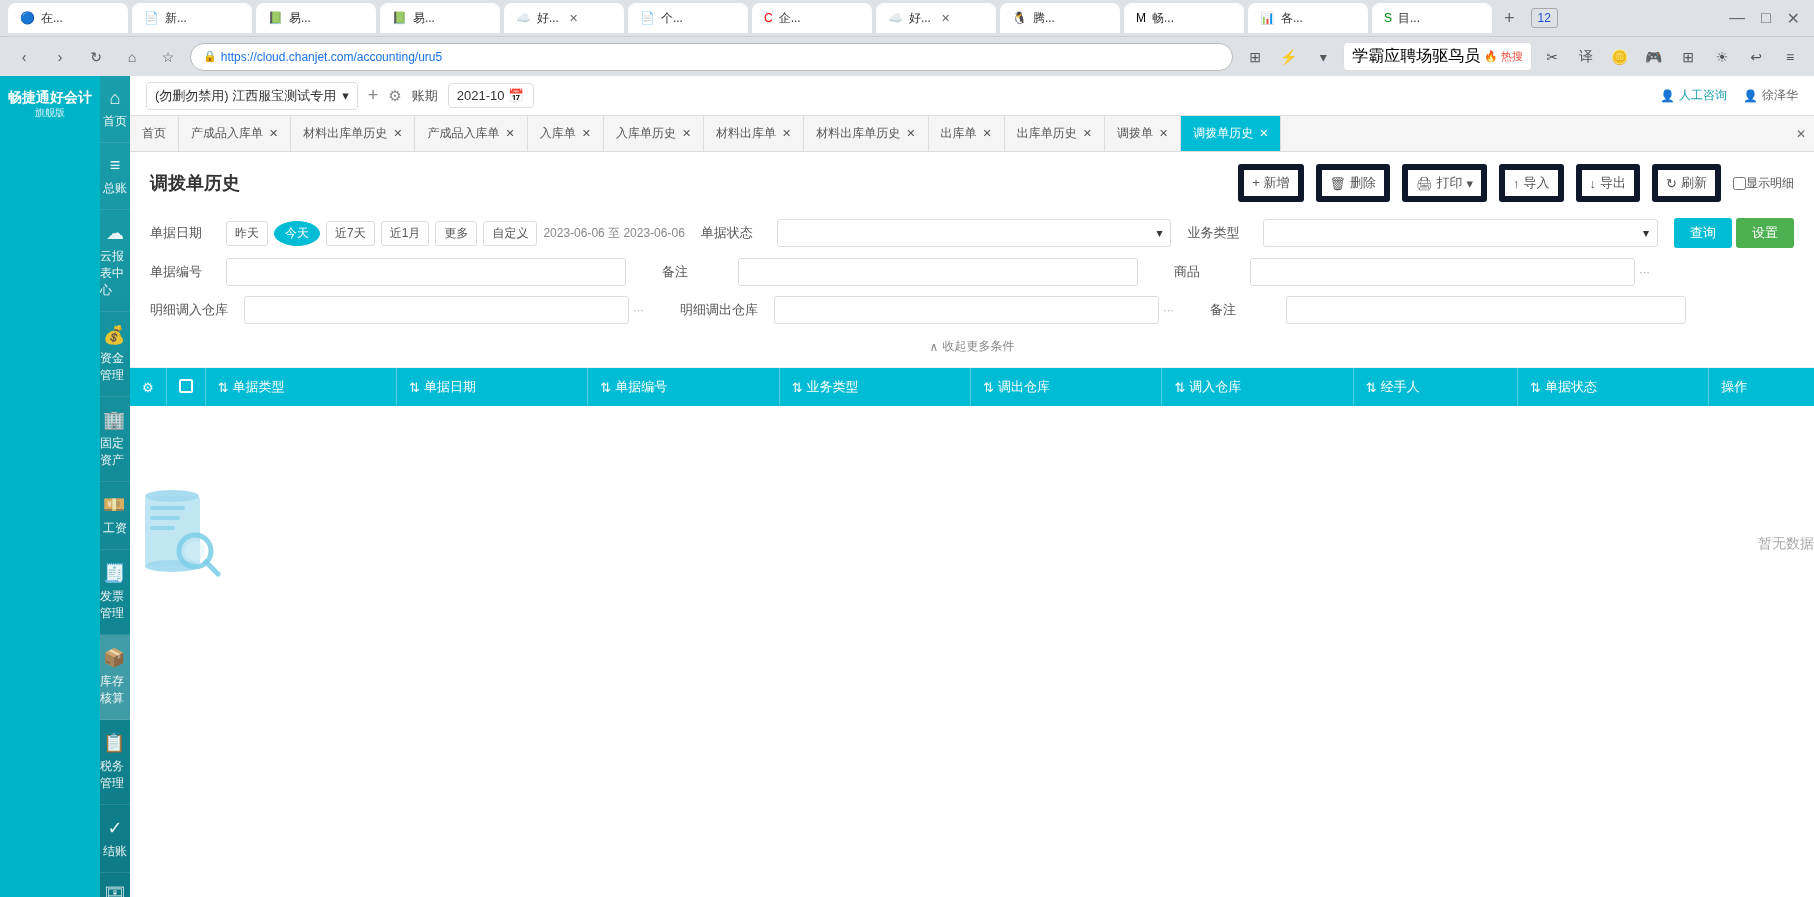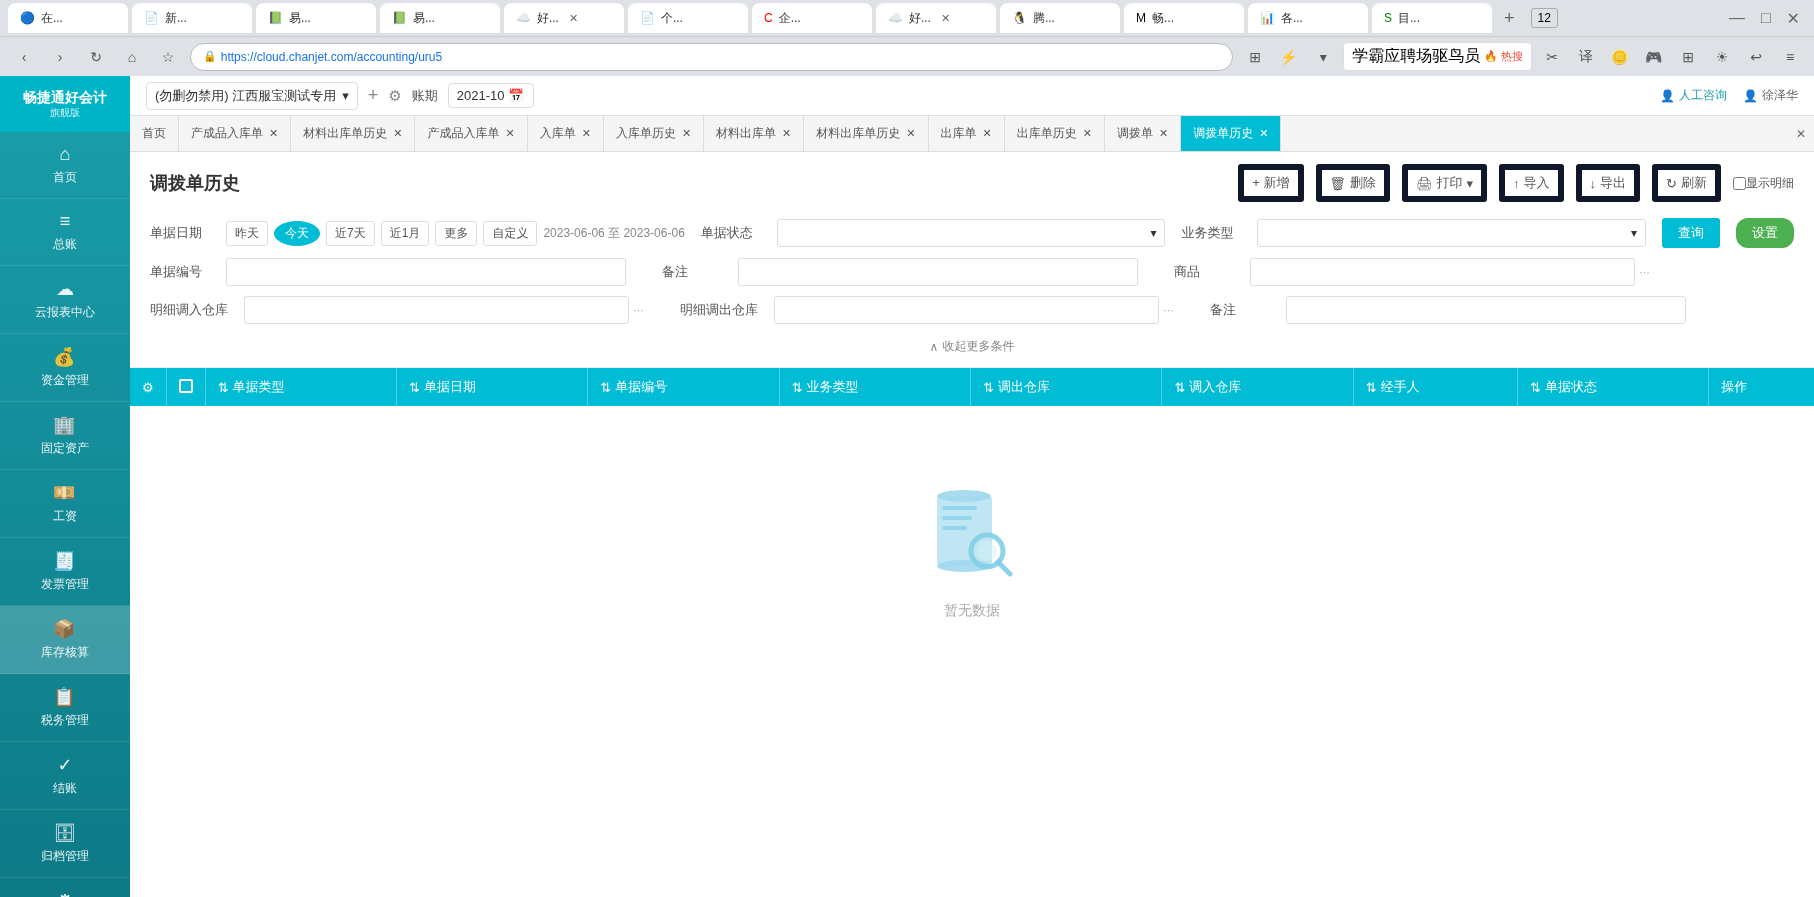--- a/index.html
+++ b/index.html
@@ -16,21 +16,21 @@
     .nav-btn { width: 28px; height: 28px; border-radius: 50%; display: flex; align-items: center; justify-content: center; cursor: pointer; color: #555; font-size: 14px; border: none; background: transparent; }
     .url-bar { flex: 1; height: 28px; border-radius: 14px; background: #fff; border: 1px solid #bbb; display: flex; align-items: center; padding: 0 12px; font-size: 12px; color: #333; }
     .url-text { color: #1a73e8; font-size: 12px; }
     .toolbar-icons { display: flex; gap: 6px; align-items: center; }
     .toolbar-icon { width: 28px; height: 28px; display: flex; align-items: center; justify-content: center; cursor: pointer; border-radius: 50%; color: #555; font-size: 14px; }
 
     
     .app-container { display: flex; height: calc(897px - 76px); }
 
     
-    .sidebar { width: 130px; background: linear-gradient(180deg, #1a9eab 0%, #0d7a86 100%); display: flex; flex-direction: column; color: white; flex-shrink: 0; }
+    .sidebar { width: 130px; background: linear-gradient(180deg, #1a9eab 0%, #0d7a86 100%); display: flex; flex-direction: row; color: white; flex-shrink: 0; }
     .sidebar-logo { background: #00b4c8; padding: 12px 8px; text-align: center; }
     .sidebar-logo-text { font-size: 14px; font-weight: bold; color: white; line-height: 1.3; }
     .sidebar-logo-sub { font-size: 10px; color: rgba(255,255,255,0.8); }
     .sidebar-nav { flex: 1; overflow-y: auto; }
     .sidebar-item { display: flex; flex-direction: column; align-items: center; padding: 12px 0; cursor: pointer; color: rgba(255,255,255,0.9); border-bottom: 1px solid rgba(255,255,255,0.1); }
     .sidebar-item-icon { font-size: 18px; margin-bottom: 4px; }
     .sidebar-item-label { font-size: 12px; }
 
     
     .main-content { flex: 1; display: flex; flex-direction: column; background: #fff; overflow: hidden; }
@@ -78,32 +78,32 @@
     .data-table { width: 100%; border-collapse: collapse; }
     .table-header { background: #00bcd4; }
     .table-header th { color: white; padding: 10px 12px; font-size: 13px; font-weight: normal; text-align: left; border-right: 1px solid rgba(255,255,255,0.3); white-space: nowrap; cursor: pointer; }
     .table-header th:last-child { border-right: none; }
     .th-sort { display: flex; align-items: center; gap: 4px; }
     .th-gear { width: 36px; text-align: center; }
     .th-checkbox { width: 36px; text-align: center; }
     .cb { width: 14px; height: 14px; border: 2px solid white; border-radius: 2px; display: inline-block; cursor: pointer; }
 
     
-    .empty-state { display: flex; flex-direction: column; align-items: center; justify-content: space-between; padding: 80px 0; }
+    .empty-state { display: flex; align-items: center; justify-content: space-between; padding: 80px 0; }
     .empty-icon { width: 100px; height: 100px; position: relative; margin-bottom: 16px; }
     .empty-icon svg { width: 100%; height: 100%; }
     .empty-text { font-size: 14px; color: #aaa; }
 
     
     ::-webkit-scrollbar { width: 6px; height: 6px; }
     ::-webkit-scrollbar-track { background: #f1f1f1; }
     ::-webkit-scrollbar-thumb { background: #ccc; border-radius: 3px; }
 
     .query-btn { background: #00bcd4; color: white; border: none; border-radius: 3px; padding: 6px 16px; font-size: 13px; cursor: pointer; }
-    .settings-btn { background: #4caf50; color: white; border: none; border-radius: 12px; padding: 6px 16px; font-size: 13px; cursor: pointer; margin-left: 12px; }
+    .settings-btn { background: #4caf50; color: white; border: none; border-radius: 3px; padding: 6px 16px; font-size: 13px; cursor: pointer; }
     .btn-group { display: flex; gap: 4px; }
   </style>
 </head>
 <body>
 
 <div class="browser-chrome">
   <div class="browser-tab">
     <span style="color:#1a73e8;font-size:12px;">🔵</span>
     <span class="browser-tab-label">在...</span>
   </div>
@@ -147,21 +147,21 @@
   </div>
   <div class="browser-tab">
     <span style="font-size:12px;color:green;">📊</span>
     <span class="browser-tab-label">各...</span>
   </div>
   <div class="browser-tab">
     <span style="font-size:12px;color:green;">S</span>
     <span class="browser-tab-label">目...</span>
   </div>
   <span style="font-size:18px;color:#666;padding:0 8px;cursor:pointer;">+</span>
-  <span style="font-size:12px;color:#000000;border:1px solid #aaa;border-radius:3px;padding:2px 6px;cursor:pointer;margin-left:4px;">12</span>
+  <span style="font-size:12px;color:#1d4ed8;border:1px solid #aaa;border-radius:3px;padding:2px 6px;cursor:pointer;margin-left:4px;">12</span>
   <span style="margin-left:auto;font-size:16px;color:#666;cursor:pointer;padding:0 6px;">—</span>
   <span style="font-size:16px;color:#666;cursor:pointer;padding:0 6px;">□</span>
   <span style="font-size:16px;color:#666;cursor:pointer;padding:0 6px;">✕</span>
 </div>
 
 <div class="browser-toolbar">
   <button class="nav-btn">‹</button>
   <button class="nav-btn">›</button>
   <button class="nav-btn">↻</button>
   <button class="nav-btn">⌂</button>

